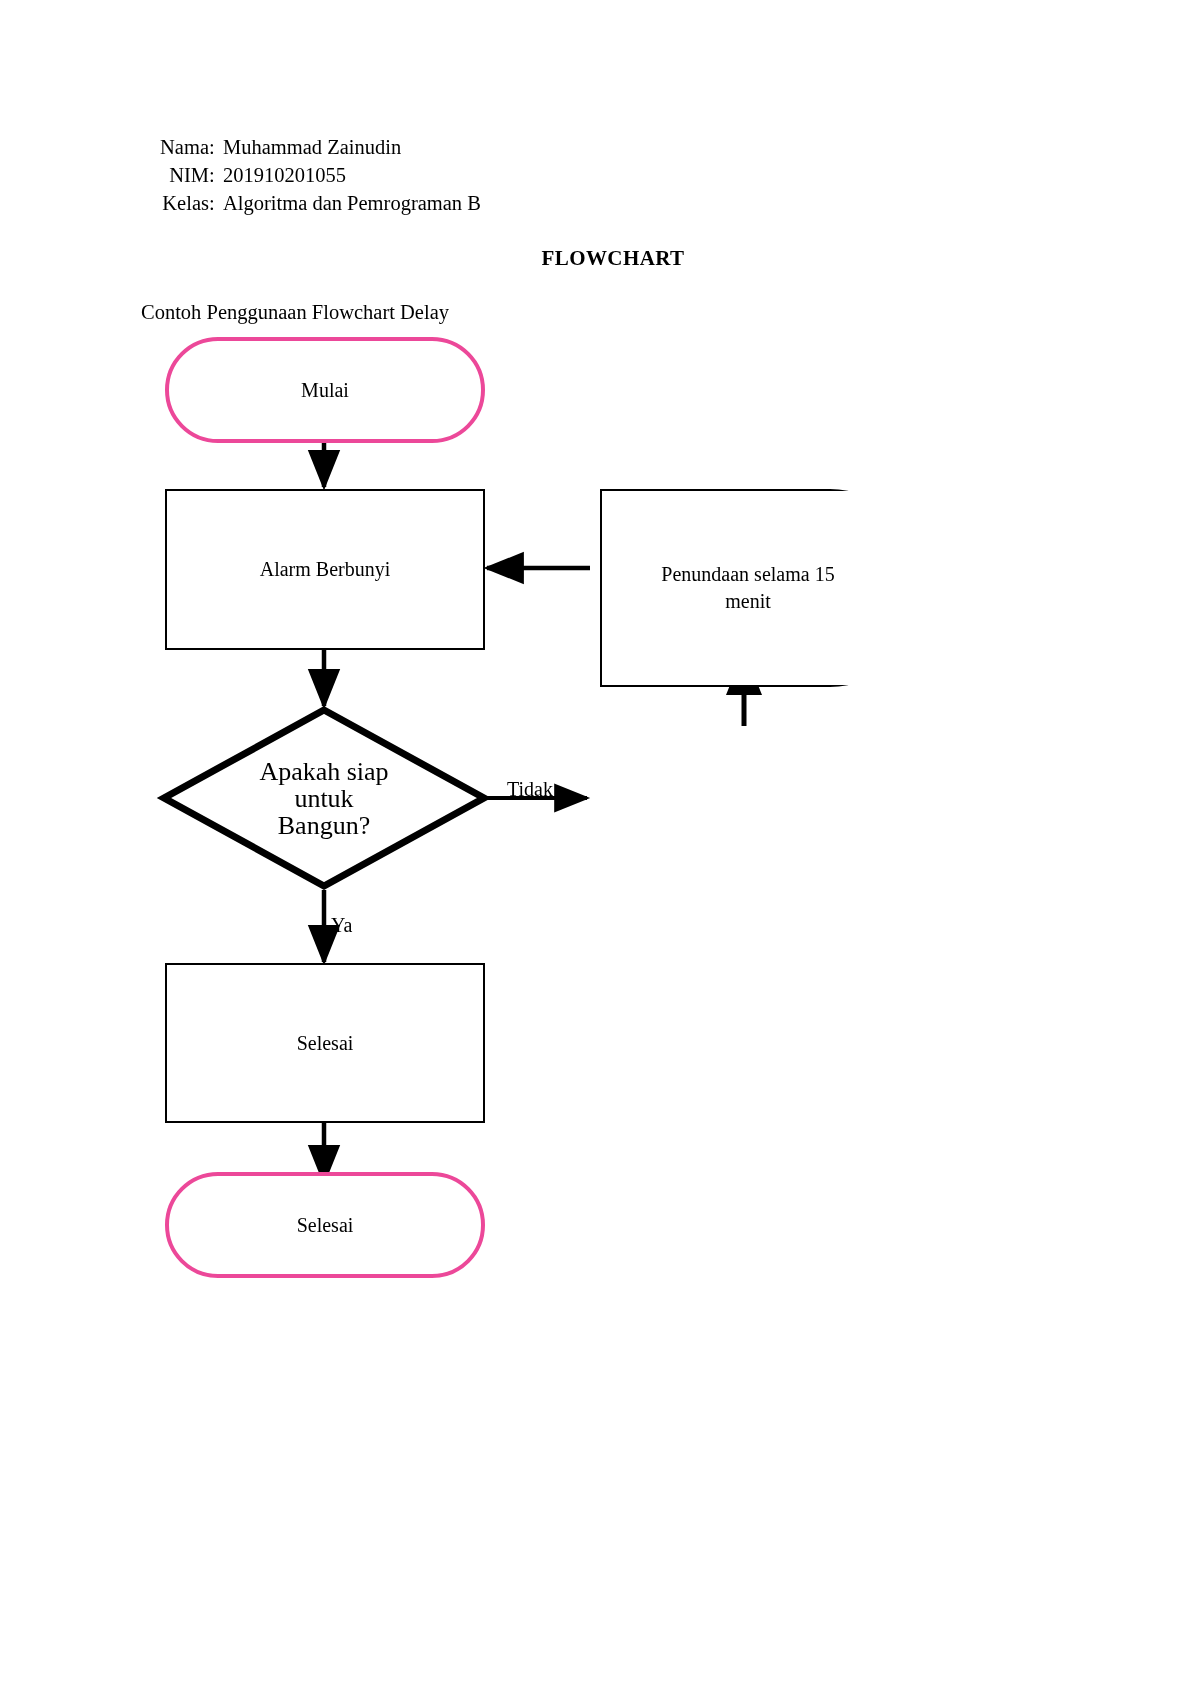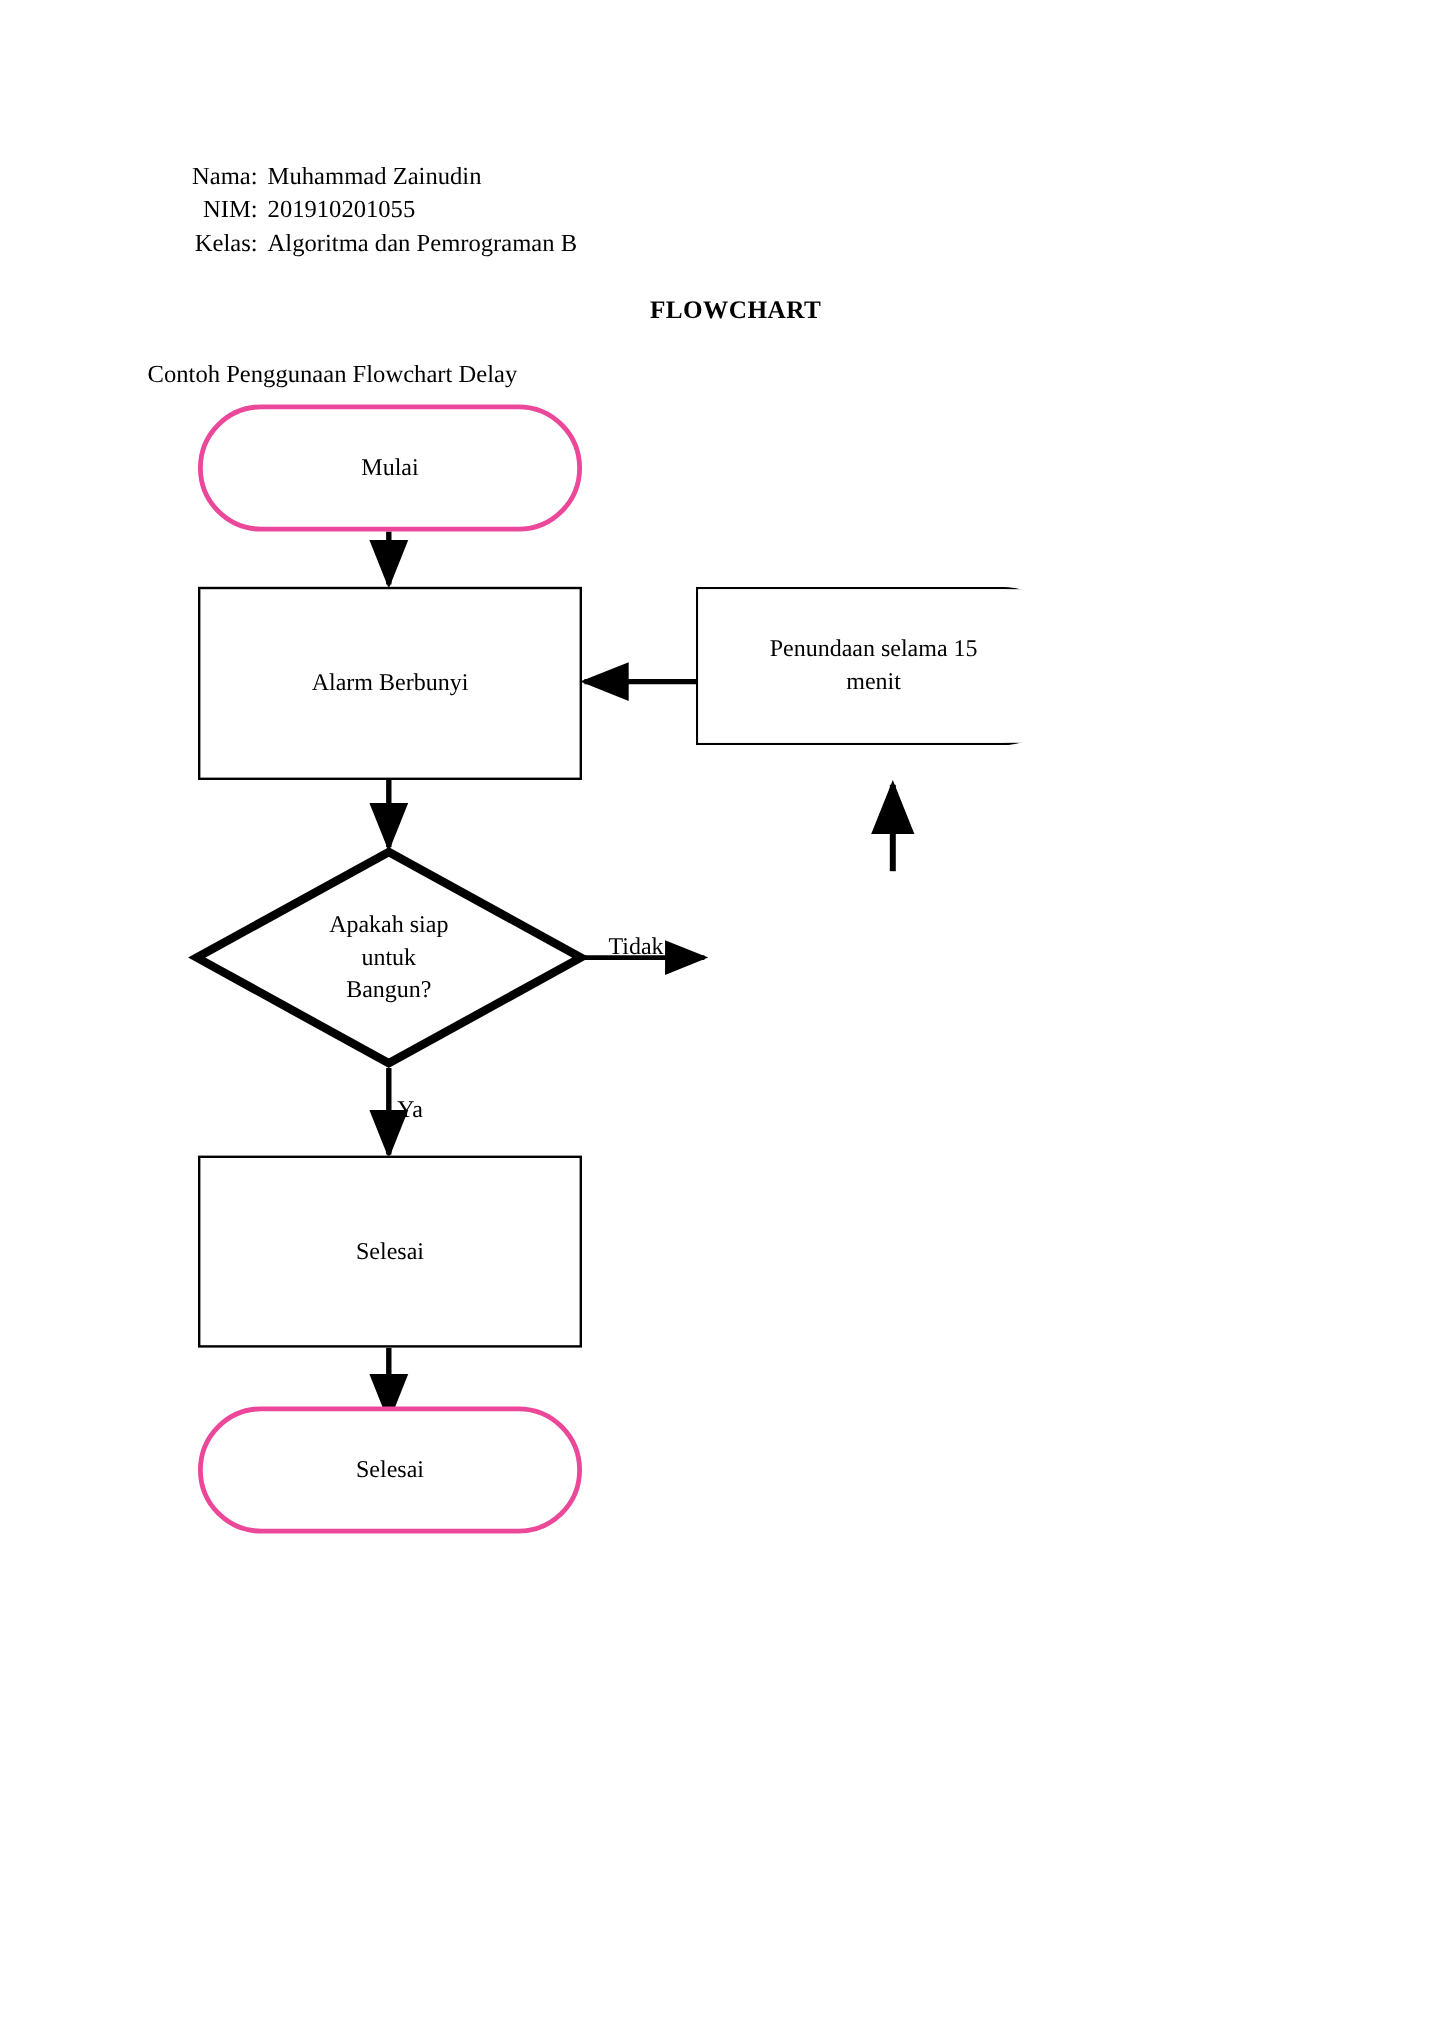--- a/index.html
+++ b/index.html
@@ -51,21 +51,21 @@
     right: 0;
     top: 246px;
     text-align: center;
     font-size: 21px;
     font-weight: bold;
     letter-spacing: 0.4px;
     padding-left: 26px;
   }
   .subtitle {
     position: absolute;
-    left: 123px;
+    left: 141px;
     top: 301px;
     font-size: 20.5px;
   }
   
   .flow {
     position: absolute;
     left: 0;
     top: 0;
     width: 1200px;
     height: 1696px;
@@ -115,21 +115,21 @@
   .diamond-label {
     position: absolute;
     left: 0;
     top: 0;
     width: 100%;
     height: 100%;
     display: flex;
     align-items: center;
     justify-content: center;
     text-align: center;
-    font-size: 20px;
+    font-size: 26px;
     line-height: 27px;
     white-space: pre-line;
   }
   .edge-label {
     position: absolute;
     font-size: 20px;
     background: transparent;
   }
   svg.connectors {
     position: absolute;
@@ -191,21 +191,21 @@
     </svg>
 
     <div class="node node-term" style="left:165px; top:337px; width:320px; height:106px;">
       <span class="node-text">Mulai</span>
     </div>
 
     <div class="node node-rect" style="left:165px; top:489px; width:320px; height:161px;">
       <span class="node-text">Alarm Berbunyi</span>
     </div>
 
-    <div class="node node-delay" style="left:580px; top:489px; width:320px; height:132px;">
+    <div class="node node-delay" style="left:600px; top:489px; width:320px; height:198px;">
       <div class="node" style="position:absolute; inset:0; border:none;">
         <span class="node-text inner-pad">Penundaan selama 15
 menit</span>
       </div>
     </div>
 
     <div class="diamond-wrap" style="left:160px; top:706px; width:328px; height:184px;">
       <svg width="328" height="184" viewBox="0 0 328 184">
         <polygon points="164,4 324,92 164,180 4,92" fill="#ffffff" stroke="#000000" stroke-width="7"></polygon>
       </svg>

